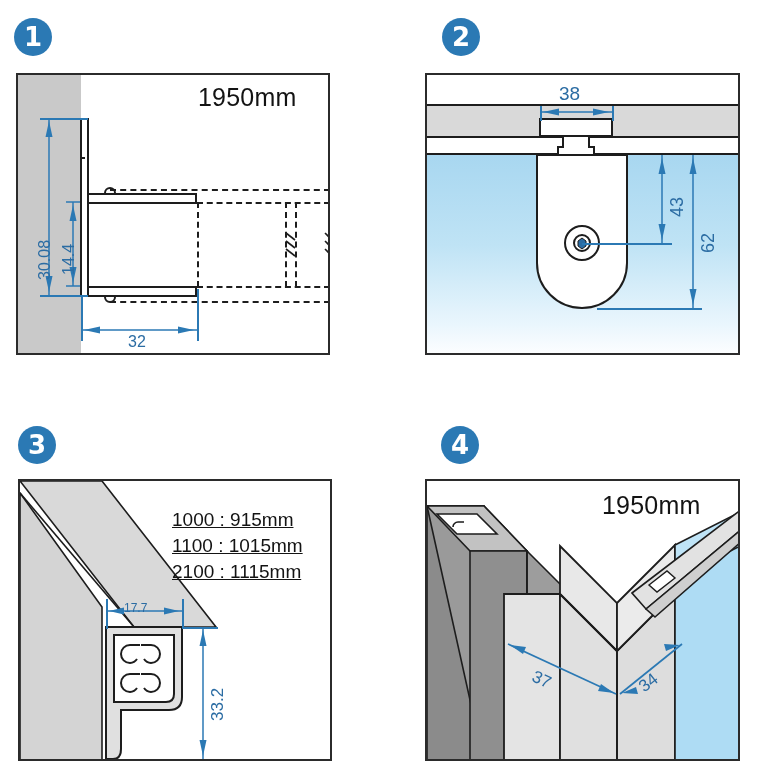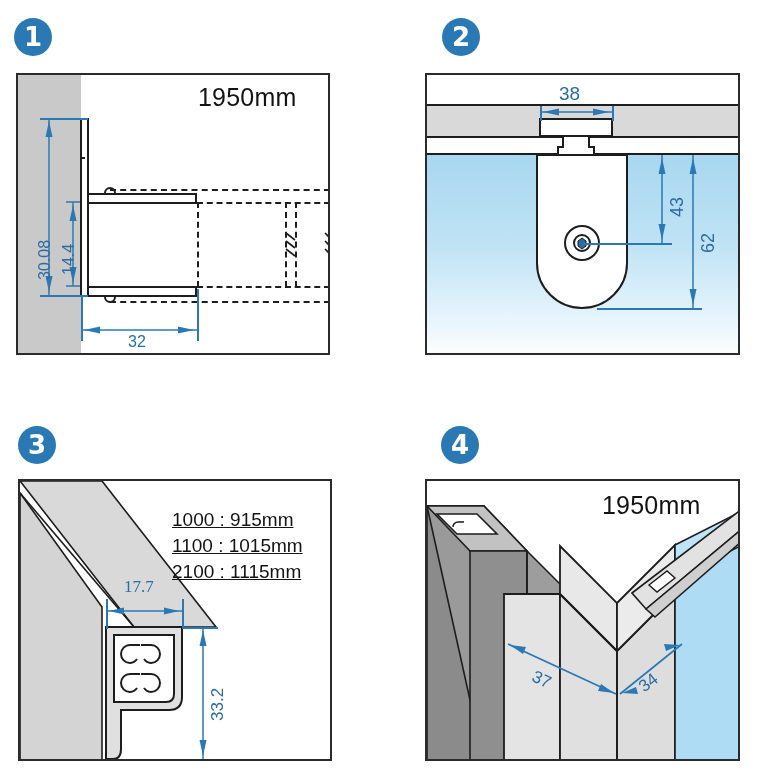--- a/index.html
+++ b/index.html
@@ -239,21 +239,21 @@
         <path d="M 110 193 L 120 193 M 131 193 L 121 193" stroke="#1d1d1d" stroke-width="2"></path>
       </svg>
 
       <div class="bl v" style="left:86px;top:118px;height:30px;"></div>
       <div class="bl v" style="left:162px;top:118px;height:30px;"></div>
       <svg width="314" height="282">
         <line x1="86" y1="130" x2="162" y2="130" stroke="#2b79b4" stroke-width="1.5"></line>
         <polygon class="arrowfill" points="89,130 104,126.5 104,133.5"></polygon>
         <polygon class="arrowfill" points="159,130 144,126.5 144,133.5"></polygon>
       </svg>
-      <div class="dim" style="left:104px;top:96px;font-size:17px;font-family:Liberation Serif, serif;">17.7</div>
+      <div class="dim" style="left:104px;top:120px;font-size:12px;">17.7</div>
 
       <div class="bl h" style="left:162px;top:146px;width:36px;"></div>
       <div class="bl h" style="left:155px;top:278px;width:43px;"></div>
       <svg width="314" height="282">
         <line x1="183" y1="146" x2="183" y2="278" stroke="#2b79b4" stroke-width="1.5"></line>
         <polygon class="arrowfill" points="183,149 179.5,165 186.5,165"></polygon>
         <polygon class="arrowfill" points="183,275 179.5,259 186.5,259"></polygon>
       </svg>
       <div class="dim v" style="left:188px;top:240px;font-size:17px;">33.2</div>
     </div>

